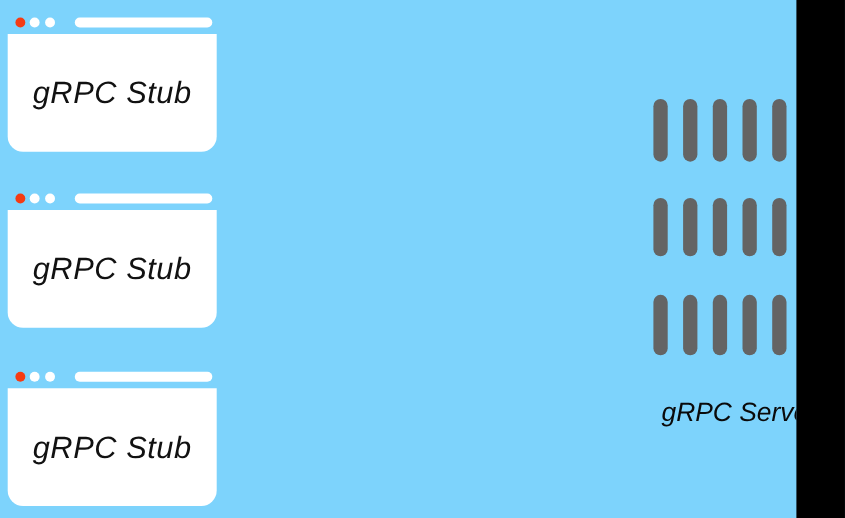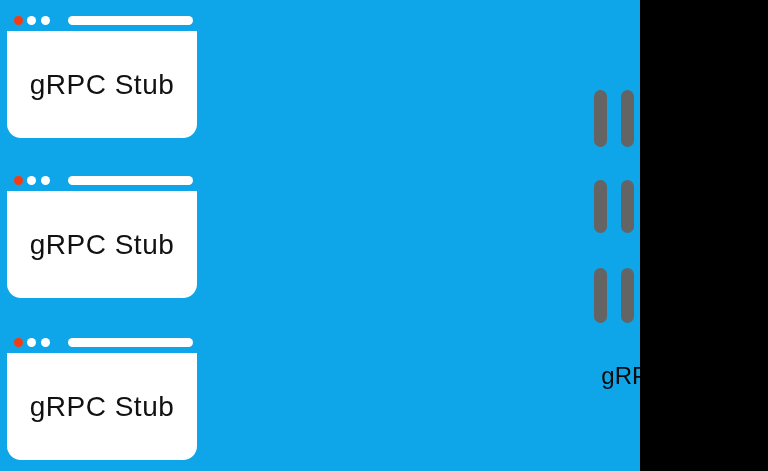--- a/index.html
+++ b/index.html
@@ -3,24 +3,25 @@
 <meta charset="utf-8">
 <style>
   html, body {
     margin: 0;
     padding: 0;
     background: #000000;
     font-family: "Liberation Sans", sans-serif;
   }
   .canvas {
     position: relative;
-    width: 640px;
+    width: 724px;
     height: 471px;
-    background: #0ea5e9;
+    background: #7dd3fc;
     overflow: hidden;
+    font-style: italic;
   }
 
   
   .window {
     position: absolute;
     left: 7px;
     width: 190px;
   }
   .window.w1 { top: 8px; }
   .window.w2 { top: 168px; }

